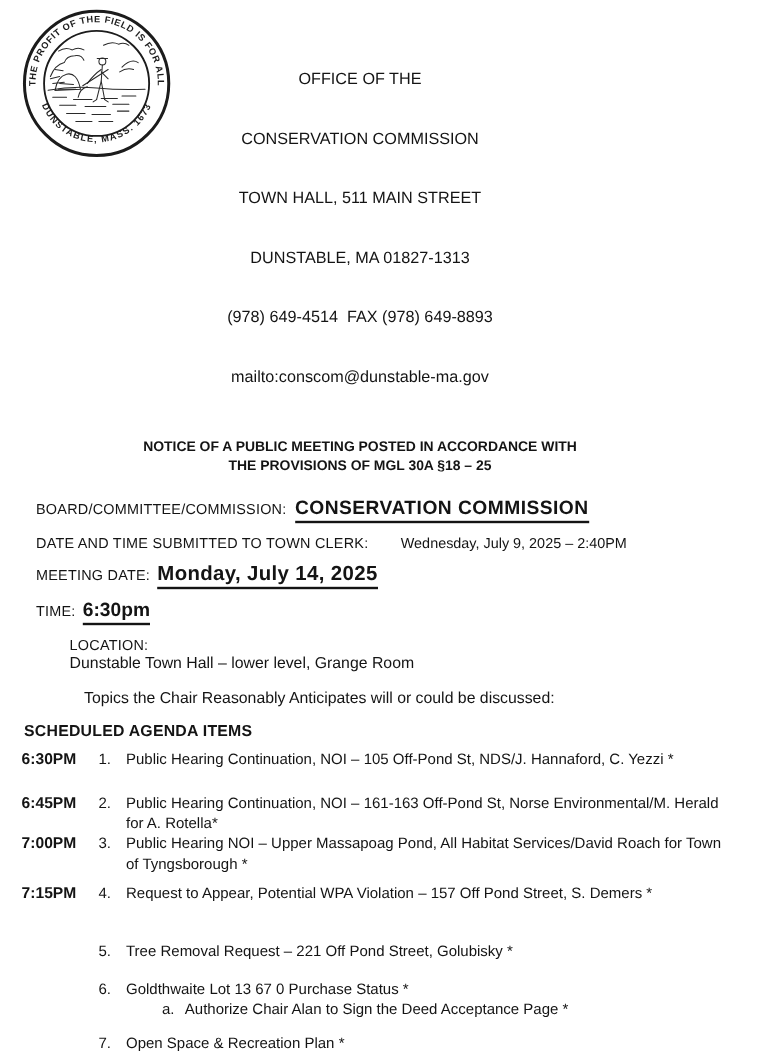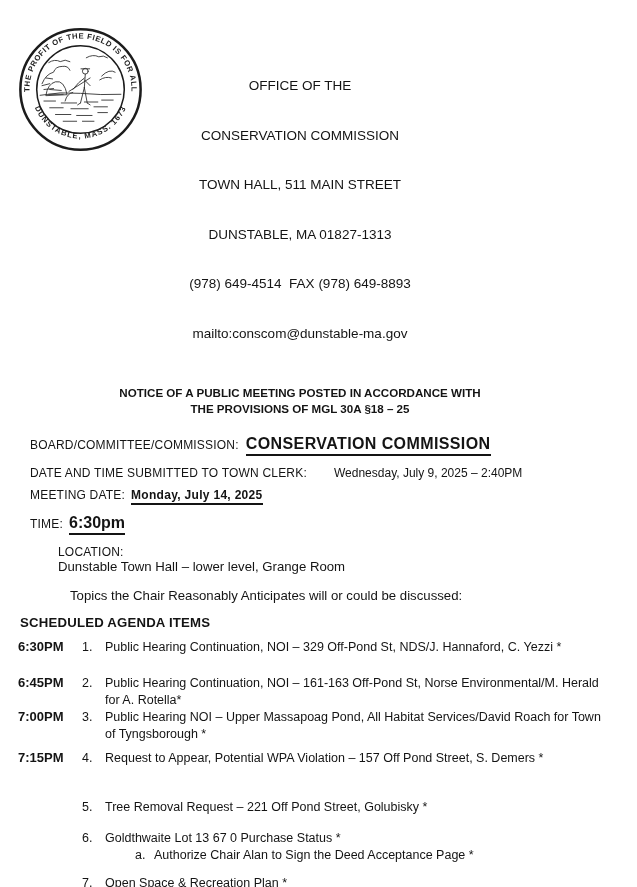--- a/index.html
+++ b/index.html
@@ -10,38 +10,38 @@
     color:#141414;
     font-family:"Liberation Sans", sans-serif;
     overflow:hidden;
   }
 
   
   .letterhead{position:relative;min-height:135px;}
   .seal{position:absolute;left:17px;top:6px;}
   .letterhead-text{
     width:600px;padding-top:25px;text-align:center;
-    font-size:13.5px;line-height:16.5px;white-space:pre;margin-top:20px;
+    font-size:13.5px;line-height:16.5px;white-space:pre;
   }
 
   
   .notice{
     width:600px;margin-top:10px;text-align:center;
     font-weight:bold;font-size:11.6px;line-height:16px;
   }
 
   
   .field-row{display:flex;align-items:baseline;padding-left:30px;}
   .lbl{font-size:12px;letter-spacing:0.2px;}
   .row-board{margin-top:18px;}
   .row-board .val{margin-left:7px;font-size:16px;font-weight:bold;letter-spacing:0.4px;border-bottom:2px solid #141414;padding-bottom:1px;}
   .row-submitted{margin-top:10px;}
   .row-submitted .val{margin-left:27px;font-size:12px;}
   .row-meetingdate{margin-top:8px;}
-  .row-meetingdate .val{margin-left:6px;font-size:12px;font-weight:bold;letter-spacing:0.3px;border-bottom:2px solid #141414;padding-bottom:1px;}
+  .row-meetingdate .val{margin-left:6px;font-size:17px;font-weight:bold;letter-spacing:0.3px;border-bottom:2px solid #141414;padding-bottom:1px;}
   .row-time{margin-top:9px;}
   .row-time .val{margin-left:6px;font-size:16px;font-weight:bold;border-bottom:2px solid #141414;padding-bottom:1px;}
   .row-location{margin-top:10px;flex-direction:column;}
   .row-location .val{margin-left:28px;font-size:13.2px;}
 
   
   .topics-intro{margin-top:14px;padding-left:70px;font-size:13.2px;}
   .agenda-heading{margin-top:12px;padding-left:20px;font-weight:bold;font-size:13.2px;letter-spacing:0.2px;}
   .agenda{margin-top:9px;padding-left:18px;}
   .agenda-item{display:flex;align-items:baseline;}
@@ -142,21 +142,21 @@
   <div class="topics-intro">Topics the Chair Reasonably Anticipates will or could be discussed:</div>
 
   <div class="agenda-heading">SCHEDULED AGENDA ITEMS</div>
 
   <div class="agenda">
 
     <div class="agenda-item g19">
       <span class="time">6:30PM</span>
       <span class="num">1.</span>
       <span class="txt">
-          <span>Public Hearing Continuation, NOI – 329 Off-Pond St, NDS/J. Hannaford, C. Yezzi *</span>
+          <span>Public Hearing Continuation, NOI – 105 Off-Pond St, NDS/J. Hannaford, C. Yezzi *</span>
         </span>
     </div>
 
     <div class="agenda-item g0">
       <span class="time">6:45PM</span>
       <span class="num">2.</span>
       <span class="txt">
           <span>Public Hearing Continuation, NOI – 161-163 Off-Pond St, Norse Environmental/M. Herald for A. Rotella*</span>
         </span>
     </div>

